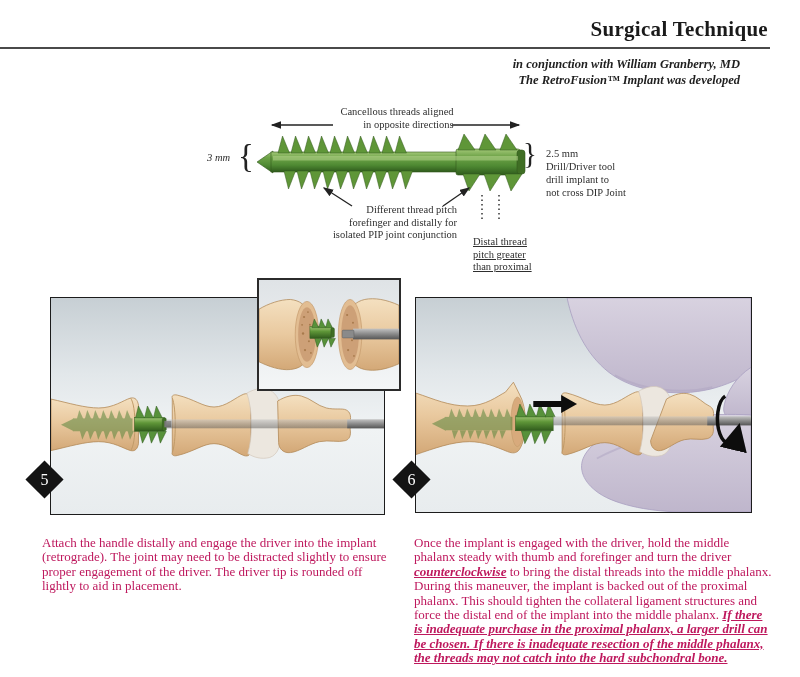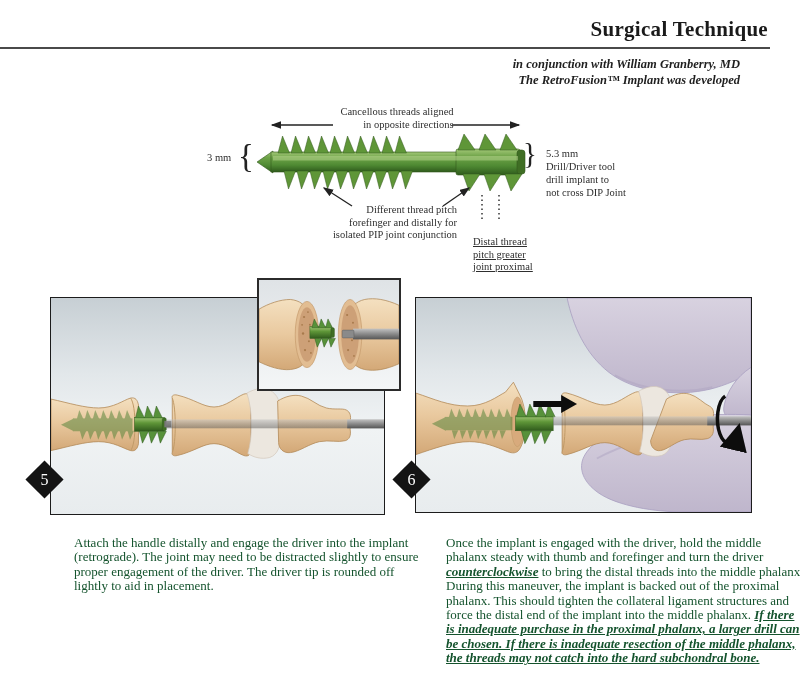--- a/index.html
+++ b/index.html
@@ -19,21 +19,21 @@
 
   
   .fig{position:absolute;border:1.5px solid #1c1c1c;box-sizing:border-box;background:#e8ecee;}
   .fig svg{display:block;width:100%;height:100%;}
   .inset{position:absolute;left:257px;top:278px;width:144px;height:113px;border:2px solid #2b2b2b;box-sizing:border-box;background:#f2f4f5;z-index:5;}
   .inset svg{display:block;width:100%;height:100%;}
   .diamond{position:absolute;width:27px;height:27px;background:#141414;transform:rotate(45deg);display:flex;align-items:center;justify-content:center;z-index:6;}
   .diamond span{transform:rotate(-45deg);color:#fff;font-size:16px;font-family:"Liberation Serif",serif;}
 
   
-  .caption{position:absolute;font-size:13px;line-height:14.4px;color:#14532d;text-align:left;margin-left:32px;}
+  .caption{position:absolute;font-size:13px;line-height:14.4px;color:#be185d;text-align:left;}
   .em{font-weight:bold;text-decoration:underline;font-style:italic;}
 </style>
 </head>
 <body>
 
 <div class="page">
 
   <div class="title">Surgical Technique</div>
   <div class="rule"></div>
   <div class="subtitle">
@@ -101,38 +101,38 @@
     <line x1="243" y1="106" x2="269" y2="88" stroke="#222" stroke-width="1.3" marker-end="url(#aArr)"></line>
 
     <line x1="282" y1="95" x2="282" y2="122" stroke="#333" stroke-width="1.5" stroke-dasharray="1.5 3"></line>
     <line x1="299" y1="95" x2="299" y2="122" stroke="#333" stroke-width="1.5" stroke-dasharray="1.5 3"></line>
   </svg>
 
   <div class="dlabel center" style="left:397px;top:106px;">
     <div>Cancellous threads aligned</div>
     <div>in opposite directions</div>
   </div>
-  <div class="dlabel" style="left:207px;top:152px;">3 mm</div>
+  <div class="dlabel" style="left:207px;top:152px;font-style:italic;">3 mm</div>
   <span class="brace" style="left:238px;top:140px;font-size:33px;">{</span>
   <span class="brace" style="left:523px;top:139px;font-size:29px;">}</span>
   <div class="dlabel" style="left:546px;top:147px;line-height:13px;">
-    <div>5.3 mm</div>
+    <div>2.5 mm</div>
     <div>Drill/Driver tool</div>
     <div>drill implant to</div>
     <div>not cross DIP Joint</div>
   </div>
   <div class="dlabel center" style="left:395px;top:204px;">
     <div>Different thread pitch</div>
     <div>forefinger and distally for</div>
     <div>isolated PIP joint conjunction</div>
   </div>
   <div class="dlabel" style="left:473px;top:236px;text-decoration:underline;">
     <div>Distal thread</div>
     <div>pitch greater</div>
-    <div>joint proximal</div>
+    <div>than proximal</div>
   </div>
 
   <div class="fig" style="left:50px;top:297px;width:335px;height:218px;">
     <svg viewBox="0 0 335 218" preserveAspectRatio="none">
       <defs>
         <linearGradient id="bBg" x1="0" y1="0" x2="0" y2="1">
           <stop offset="0%" stop-color="#c7cfd4"></stop>
             <stop offset="35%" stop-color="#e2e7ea"></stop>
           <stop offset="60%" stop-color="#f0f3f4"></stop>
             <stop offset="100%" stop-color="#e8ecee"></stop>

